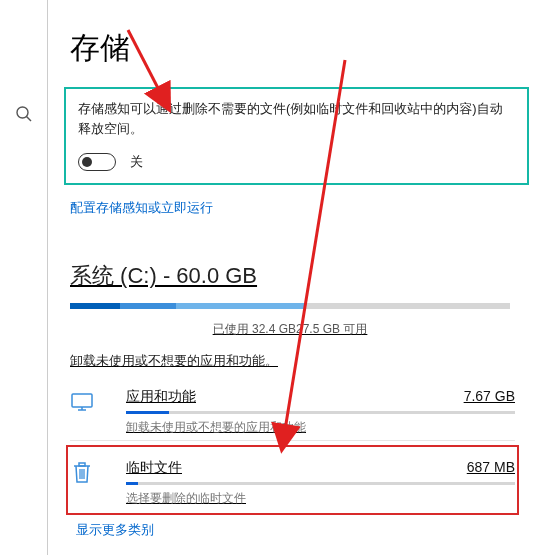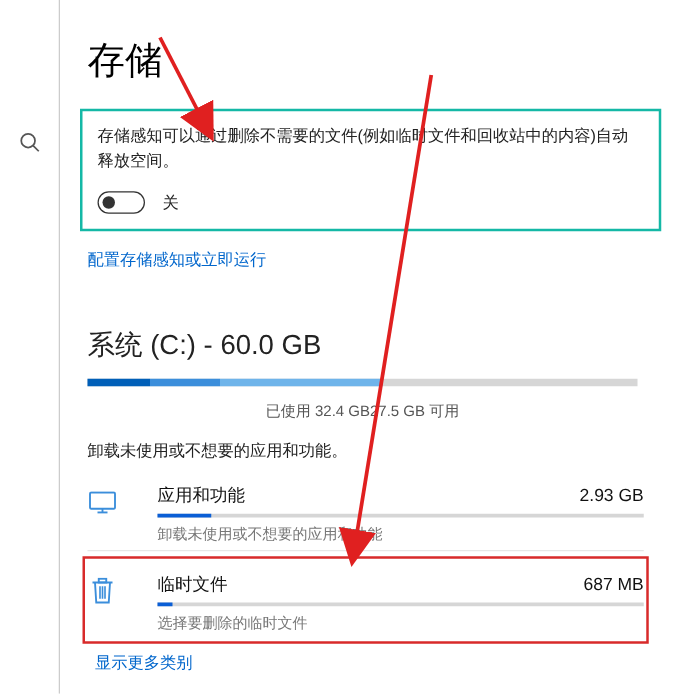--- a/index.html
+++ b/index.html
@@ -70,21 +70,21 @@
   .toggle-label { font-size: 13px; color: #222; }
   .link {
     color: #0066cc;
     font-size: 13px;
     margin-top: 6px;
     margin-left: 6px;
     display: inline-block;
     cursor: pointer;
     text-align: right;
   }
-  .system-section { margin-top: 44px; margin-left: 6px; }
+  .system-section { margin-top: 44px; margin-left: 6px; text-decoration: underline; }
   .system-heading {
     font-size: 22px;
     font-weight: 400;
     color: #222;
   }
   .bar {
     margin-top: 12px;
     width: 440px;
     height: 6px;
     background: #d6d6d6;
@@ -203,21 +203,21 @@
       <div class="icon">
         <svg width="22" height="18" viewBox="0 0 22 18">
           <rect x="1" y="1" width="20" height="13" rx="1" stroke="#3b8edb" stroke-width="1.5" fill="none"></rect>
           <line x1="7" y1="17" x2="15" y2="17" stroke="#3b8edb" stroke-width="1.5"></line>
           <line x1="11" y1="14" x2="11" y2="17" stroke="#3b8edb" stroke-width="1.5"></line>
         </svg>
       </div>
       <div class="body">
         <div class="row1">
           <span>应用和功能</span>
-          <span>2.93 GB</span>
+          <span>7.67 GB</span>
         </div>
         <div class="minibar">
           <div class="fill" style="width:11%"></div>
         </div>
         <div class="sub">卸载未使用或不想要的应用和功能</div>
       </div>
     </div>
 
     <div class="cat highlight">
       <div class="icon">

